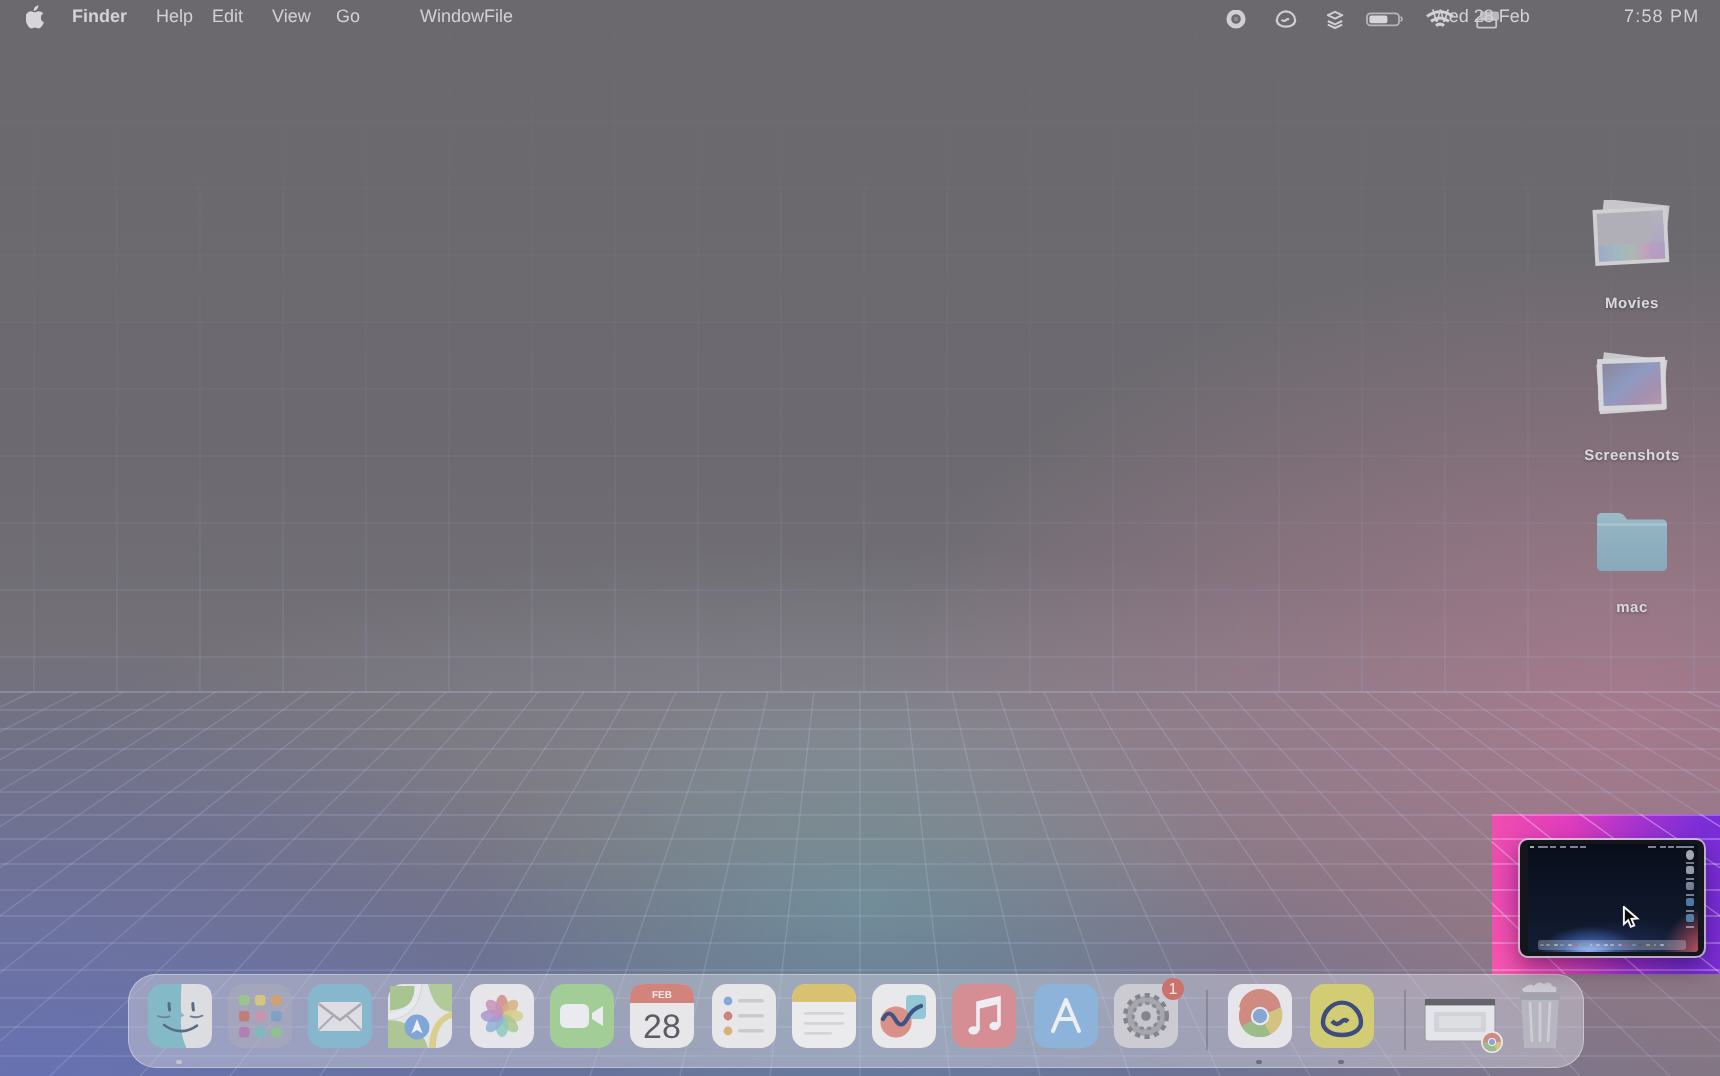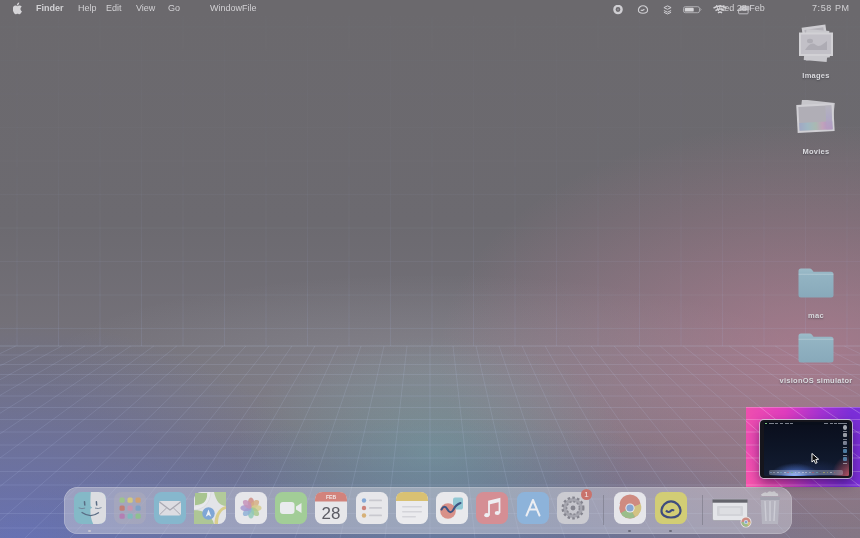--- a/index.html
+++ b/index.html
@@ -158,38 +158,20 @@
 <line x1="821.3" y1="346.0" x2="1195.0" y2="538.0" stroke="rgba(198,212,250,0.20)" stroke-width="0.7"></line>
 <line x1="844.3" y1="346.0" x2="1240.0" y2="538.0" stroke="rgba(198,212,250,0.20)" stroke-width="0.7"></line>
 <line x1="867.3" y1="346.0" x2="1285.0" y2="538.0" stroke="rgba(198,212,250,0.20)" stroke-width="0.7"></line>
 <line x1="890.3" y1="346.0" x2="1330.0" y2="538.0" stroke="rgba(198,212,250,0.20)" stroke-width="0.7"></line>
 <line x1="913.3" y1="346.0" x2="1375.0" y2="538.0" stroke="rgba(198,212,250,0.20)" stroke-width="0.7"></line>
 <line x1="936.3" y1="346.0" x2="1420.0" y2="538.0" stroke="rgba(198,212,250,0.20)" stroke-width="0.7"></line>
 <line x1="959.4" y1="346.0" x2="1465.0" y2="538.0" stroke="rgba(198,212,250,0.20)" stroke-width="0.7"></line>
 <line x1="982.4" y1="346.0" x2="1510.0" y2="538.0" stroke="rgba(198,212,250,0.20)" stroke-width="0.7"></line>
   </svg>
 
-  <div class="di" style="top:24px">
-    <div class="ic" style="width:40px;height:40px">
-      <svg width="40" height="40" viewBox="0 0 40 40">
-        <g transform="rotate(-8 20 20)">
-            <rect x="8" y="2" width="24" height="33" fill="#cdccd1"></rect>
-            <rect x="10.5" y="4.5" width="19" height="28" fill="#b4b2b9"></rect>
-          </g>
-        <g transform="rotate(5 20 22)">
-            <rect x="9" y="6" width="23" height="31" fill="#c9c8cd"></rect>
-          </g>
-        <rect x="3" y="8.5" width="34" height="23.5" fill="#d2d1d5"></rect>
-        <rect x="5" y="10.5" width="30" height="19.5" fill="#c2c0c7"></rect>
-        <path d="M9 26 C13 20 16 18 20 21 C24 24 28 19 31 17 L31 26 Z" fill="#aeacb4"></path>
-        <ellipse cx="14" cy="17" rx="3" ry="2.2" fill="#aeacb4"></ellipse>
-      </svg>
-    </div>
-    <div class="lab">Images</div>
-  </div>
   <div class="di" style="top:100px">
     <div class="ic" style="width:44px;height:38px">
       <svg width="44" height="38" viewBox="0 0 44 38">
         <g transform="rotate(6 22 19)">
             <rect x="6" y="1" width="33" height="24" fill="#c7c6cb"></rect>
           </g>
         <g transform="rotate(-3 22 19)">
           <rect x="3" y="4" width="37" height="28" fill="#d0cfd4"></rect>
           <rect x="5" y="6" width="33" height="24" fill="#b0aeb6"></rect>
           <rect x="5" y="22" width="33" height="8" fill="url(#mvg)" opacity="0.8"></rect>
@@ -207,44 +189,60 @@
         <linearGradient id="mvv" x1="0" y1="0" x2="0" y2="1">
           <stop offset="0" stop-color="#b6b4be"></stop>
               <stop offset="0.5" stop-color="#aea8c6"></stop>
               <stop offset="1" stop-color="#b89cc0"></stop>
         </linearGradient>
         </defs>
       </svg>
     </div>
     <div class="lab">Movies</div>
   </div>
-  <div class="di" style="top:264px">
+  <div class="di" style="top:176px">
+    <div class="ic" style="width:42px;height:34px">
+      <svg width="42" height="34" viewBox="0 0 42 34">
+        <g transform="rotate(7 21 17)">
+            <rect x="5" y="2" width="32" height="24" fill="#c9c8cd"></rect>
+          </g>
+        <g transform="rotate(-4 21 17)">
+            <rect x="4" y="5" width="33" height="25" fill="#cfced3"></rect>
+          </g>
+        <g transform="rotate(-2 21 17)">
+          <rect x="4" y="3" width="34" height="26" fill="#d6d5d9"></rect>
+          <rect x="6.5" y="5.5" width="29" height="21" fill="url(#scg)"></rect>
+        </g>
+        <defs>
+            <linearGradient id="scg" x1="0" y1="0" x2="1" y2="1">
+          <stop offset="0" stop-color="#8a879c"></stop>
+              <stop offset="0.45" stop-color="#8f9ac2"></stop>
+          <stop offset="0.75" stop-color="#a490ae"></stop>
+              <stop offset="1" stop-color="#b896aa"></stop>
+        </linearGradient>
+          </defs>
+      </svg>
+    </div>
+    <div class="lab">Screenshots</div>
+  </div>
+  <div class="di" style="top:252px">
     <div class="ic" style="width:38px;height:36px">
       <svg width="38" height="36" viewBox="0 0 38 36">
         <path d="M1.5 7 Q1.5 4.5 4 4.5 L12.5 4.5 Q14 4.5 15 5.8 L16.5 7.8 L34 7.8 Q36.5 7.8 36.5 10.3 L36.5 31 Q36.5 33.5 34 33.5 L4 33.5 Q1.5 33.5 1.5 31 Z" fill="url(#fg1)"></path>
         <path d="M1.5 9.8 L36.5 9.8 L36.5 10.8 L1.5 10.8 Z" fill="rgba(255,255,255,0.25)"></path>
         <defs>
             <linearGradient id="fg1" x1="0" y1="0" x2="0" y2="1">
           <stop offset="0" stop-color="#9dbcc9"></stop>
               <stop offset="0.2" stop-color="#93b4c3"></stop>
               <stop offset="1" stop-color="#88a9ba"></stop>
         </linearGradient>
           </defs>
       </svg>
     </div>
     <div class="lab">mac</div>
-  </div>
-  <div class="di" style="top:329px">
-    <div class="ic" style="width:38px;height:36px">
-      <svg width="38" height="36" viewBox="0 0 38 36">
-        <path d="M1.5 7 Q1.5 4.5 4 4.5 L12.5 4.5 Q14 4.5 15 5.8 L16.5 7.8 L34 7.8 Q36.5 7.8 36.5 10.3 L36.5 31 Q36.5 33.5 34 33.5 L4 33.5 Q1.5 33.5 1.5 31 Z" fill="url(#fg1)"></path>
-        <path d="M1.5 9.8 L36.5 9.8 L36.5 10.8 L1.5 10.8 Z" fill="rgba(255,255,255,0.25)"></path>
-      </svg>
-    </div>
-    <div class="lab">visionOS simulator</div>
   </div>
 
   <div id="menubar">
     <span class="l" style="left:13px;top:0px">
       <svg width="10" height="16" viewBox="0 0 10 16" style="vertical-align:top">
         <path d="M5.6 4.4 c0.5 -0.7 0.9 -1.6 0.8 -2.5 c-0.8 0.1 -1.7 0.6 -2.2 1.3 c-0.5 0.6 -0.9 1.6 -0.8 2.4 c0.9 0.1 1.7 -0.5 2.2 -1.2 z M6.9 5.8 c-1.2 -0.1 -2.2 0.7 -2.8 0.7 c-0.6 0 -1.5 -0.7 -2.4 -0.7 c-1.2 0 -2.4 0.7 -3 1.8 c-1.3 2.2 -0.3 5.6 0.9 7.4 c0.6 0.9 1.3 1.9 2.3 1.8 c0.9 0 1.3 -0.6 2.4 -0.6 c1.1 0 1.4 0.6 2.4 0.6 c1 0 1.6 -0.9 2.2 -1.8 c0.7 -1 1 -2 1 -2.1 c0 0 -1.9 -0.7 -1.9 -2.9 c0 -1.8 1.5 -2.7 1.6 -2.7 c-0.9 -1.3 -2.2 -1.4 -2.7 -1.5 z" transform="translate(1.2,1.1) scale(0.78)" fill="#d6d5d8"></path>
       </svg>
     </span>
     <span class="l b" style="left:36px">Finder</span>
     <span class="l" style="left:78px">Help</span>

